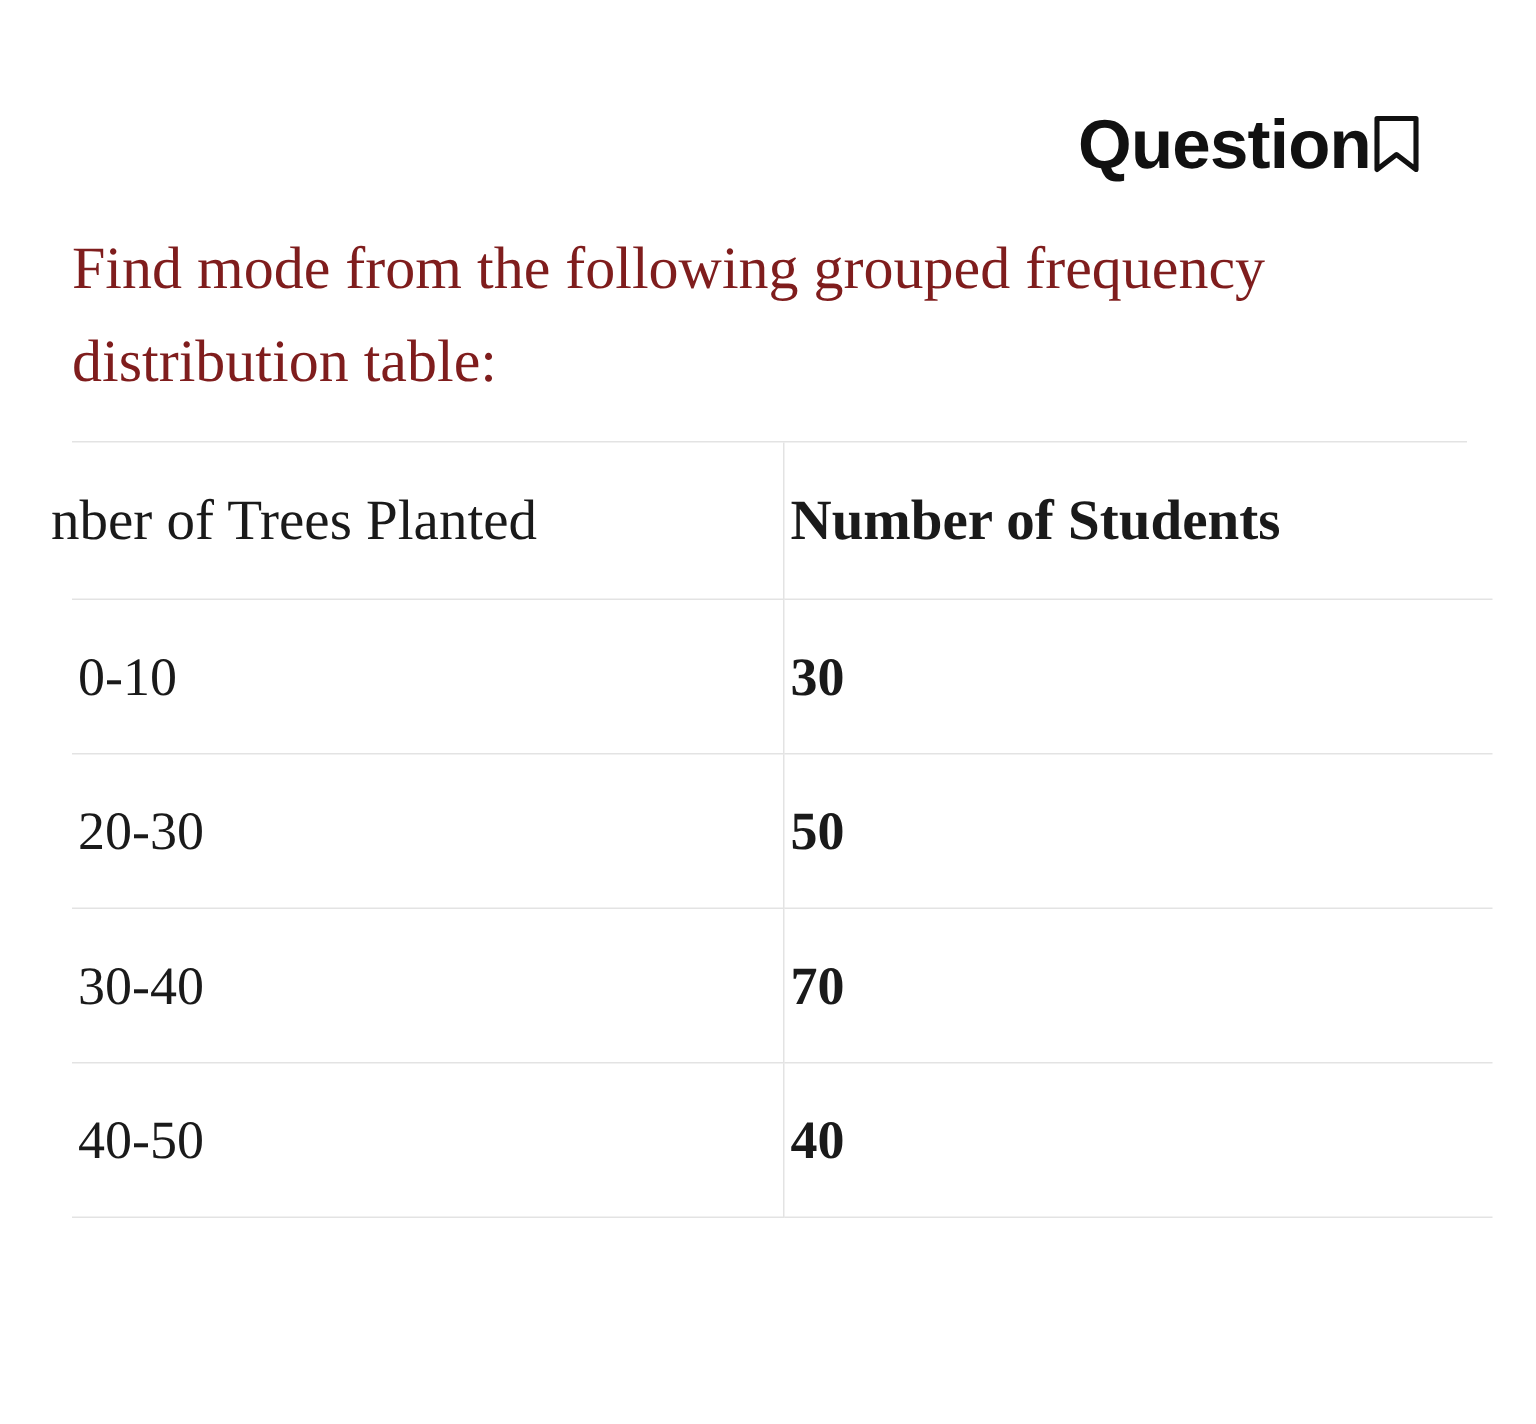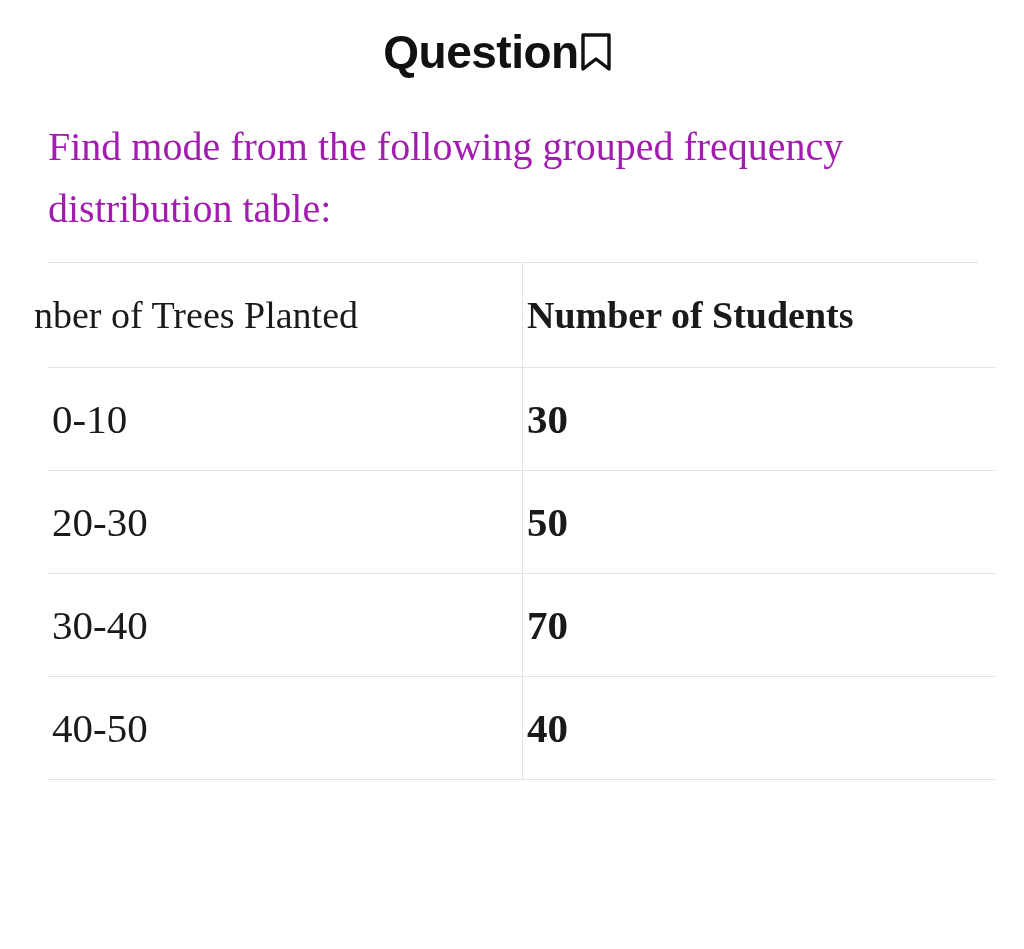--- a/index.html
+++ b/index.html
@@ -17,22 +17,23 @@
   .page {
     position: relative;
     width: 1024px;
     height: 949px;
     box-sizing: border-box;
     padding: 18px 48px 0 48px;
   }
   .header-row {
     display: flex;
     align-items: flex-start;
-    justify-content: center;
+    justify-content: flex-end;
     height: 70px;
+    margin-top: 44px;
   }
   .question-title {
     font-family: "Liberation Sans", sans-serif;
     font-weight: bold;
     font-size: 46px;
     line-height: 56px;
     letter-spacing: -0.5px;
     color: #111111;
     margin: 6px 0 0 0;
   }
@@ -40,22 +41,22 @@
     margin-top: 14px;
     margin-right: 28px;
     width: 34px;
     height: 40px;
     display: block;
   }
   .prompt {
     font-family: "Liberation Serif", serif;
     font-size: 40px;
     line-height: 62px;
-    color: #a21caf;
-    margin-top: 28px;
+    color: #7f1d1d;
+    margin-top: 16px;
     max-width: 870px;
   }
   .table-wrap {
     margin-top: 22px;
     width: 930px;
     border-top: 1px solid #e3e3e3;
     position: relative;
     left: 0;
   }
   table.freq {
@@ -69,21 +70,21 @@
     font-family: "Liberation Serif", serif;
     font-weight: normal;
     color: #1a1a1a;
   }
   table.freq th {
     font-size: 38px;
     height: 104px;
     padding: 0 4px;
   }
   table.freq td {
-    font-size: 41px;
+    font-size: 36px;
     height: 102px;
     padding: 0 4px;
   }
   table.freq th.col-left,
   table.freq td.col-left {
     width: 466px;
     border-right: 1px solid #e3e3e3;
   }
   table.freq th.col-right,
   table.freq td.col-right {

